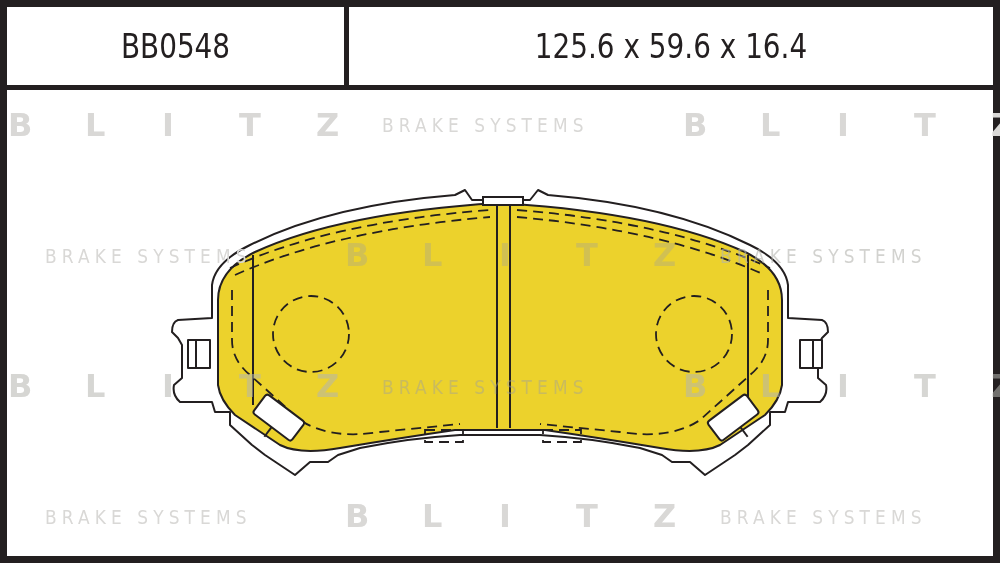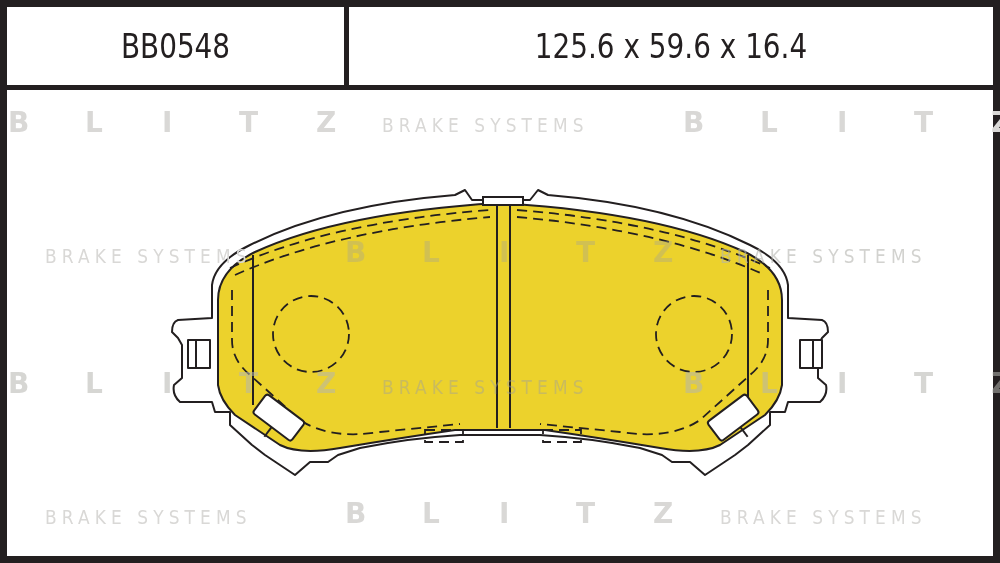--- a/index.html
+++ b/index.html
@@ -5,21 +5,21 @@
     html, body { margin: 0; padding: 0; background: #ffffff; }
     body { width: 1000px; height: 563px; overflow: hidden; position: relative; font-family: "Liberation Sans", sans-serif; }
     .frame { position: absolute; left: 0; top: 0; width: 1000px; height: 563px; box-sizing: border-box; border: 7px solid #231f20; border-top-width: 7px; background: #fff; }
     .header { position: absolute; left: 0; top: 0; width: 964px; height: 89px; }
     .header-divider { position: absolute; left: 0; top: 85px; width: 1000px; height: 5px; background: #231f20; }
     .header-vsep { position: absolute; left: 344px; top: 0; width: 5px; height: 88px; background: #231f20; }
     .cell { position: absolute; top: 7px; height: 78px; display: flex; align-items: center; justify-content: center; font-family: "DejaVu Sans", sans-serif; font-size: 34px; color: #231f20; transform: scaleX(0.82); }
     .cell-code { left: 7px; width: 337px; }
     .cell-dims { left: 349px; width: 644px; }
     .wm { position: absolute; white-space: nowrap; color: #d9d8d6; }
-    .wm-blitz { font-family: "DejaVu Sans", sans-serif; font-weight: bold; font-size: 28px; letter-spacing: 0; }
+    .wm-blitz { font-family: "DejaVu Sans", sans-serif; font-weight: bold; font-size: 32px; letter-spacing: 0; }
     .wm-blitz span { display: inline-block; width: 77px; text-align: left; }
     .wm-brake { font-family: "DejaVu Sans", sans-serif; font-size: 20px; letter-spacing: 6px; transform: scaleX(0.85); transform-origin: left center; }
     svg.pad { position: absolute; left: 0; top: 0; }
   </style>
 </head>
 <body>
 
 <div class="frame"></div>
 
 <div class="header">

